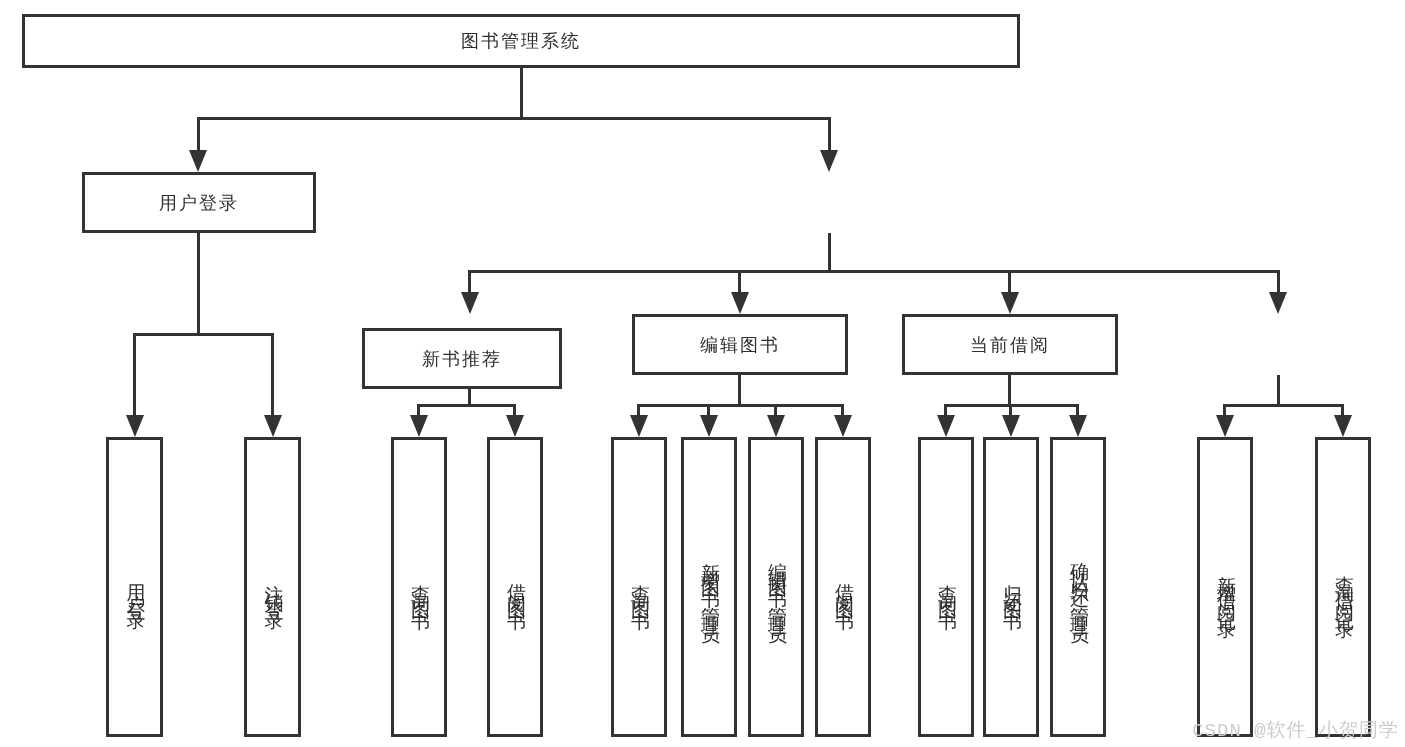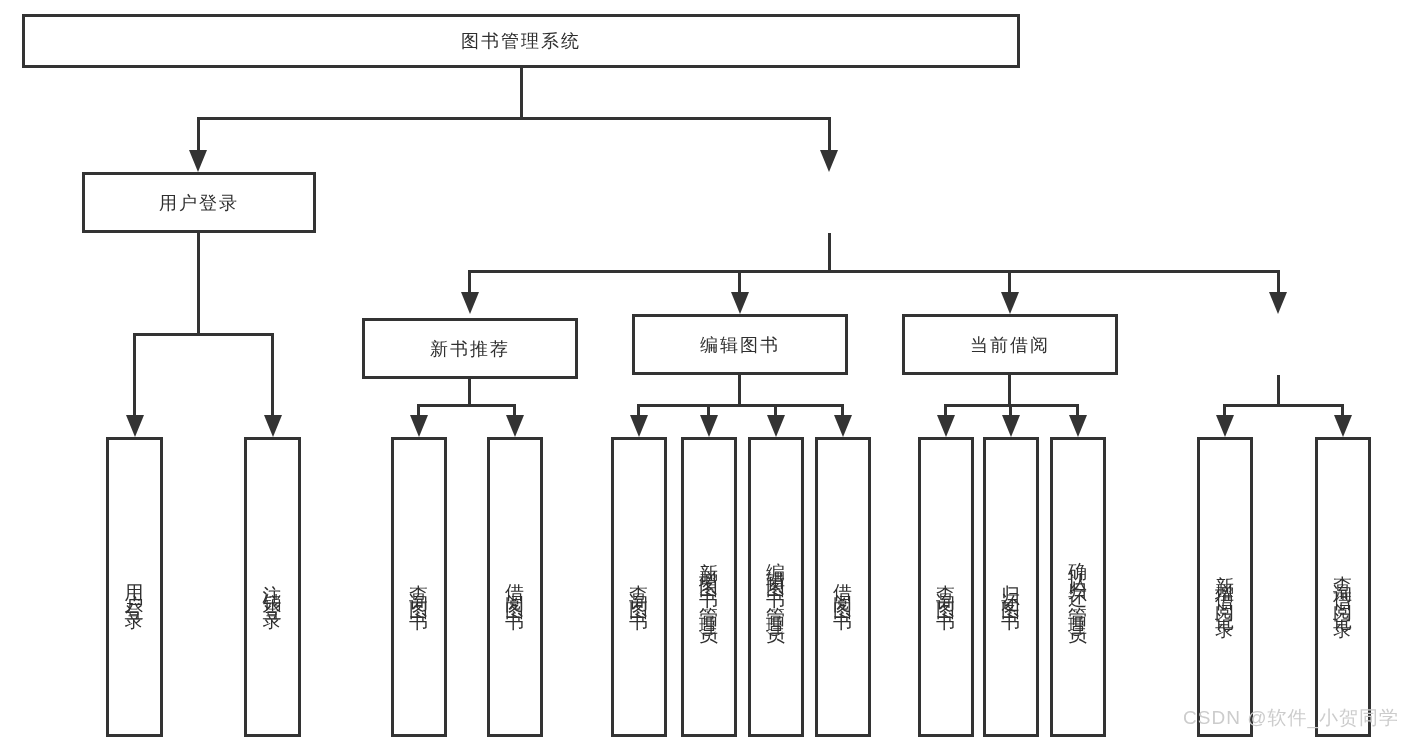--- a/index.html
+++ b/index.html
@@ -1,19 +1,19 @@
 <!DOCTYPE html>
 <html style="--line: #333333; --text: #2f2f2f; --watermark: #cccccc; --background: #ffffff;"><head>
 <meta charset="utf-8">
 <style>
   html,body{margin:0;padding:0;background:var(--background,#fff);}
   .canvas{
     position:relative;width:1405px;height:747px;overflow:hidden;
     background:var(--background,#fff);
-    font-family:Liberation Sans, sans-serif;
+    font-family:Liberation Mono, monospace;
     color:var(--text,#2f2f2f);
   }
   .box{
     position:absolute;box-sizing:border-box;background:#fff;
     border:3px solid var(--line,#333);
     display:flex;align-items:center;justify-content:center;
   }
   .hlabel{font-size:18px;letter-spacing:2px;white-space:nowrap;}
   .vlabel{
     writing-mode:vertical-rl;text-orientation:upright;
@@ -21,21 +21,21 @@
   }
   .leafbox{top:437px;height:300px;}
   .vline{position:absolute;width:3px;background:var(--line,#333);}
   .hline{position:absolute;height:3px;background:var(--line,#333);}
   .arrow{
     position:absolute;width:0;height:0;
     border-left:9px solid transparent;border-right:9px solid transparent;
     border-top:22px solid var(--line,#333);
   }
   .watermark{
-    position:absolute;right:6px;bottom:16px;
+    position:absolute;right:6px;bottom:4px;
     font-size:19px;letter-spacing:1px;color:var(--watermark,#ccc);
     white-space:nowrap;
   }
 </style>
 </head>
 <body>
 
 <div class="canvas">
 
   <div class="vline" style="left:520px;top:68px;height:52px"></div>
@@ -98,21 +98,21 @@
   <div class="arrow" style="left:1334px;top:415px"></div>
 
   <div class="box" style="left:22px;top:14px;width:998px;height:54px">
     <span class="hlabel">图书管理系统</span>
   </div>
 
   <div class="box" style="left:82px;top:172px;width:234px;height:61px">
     <span class="hlabel">用户登录</span>
   </div>
 
-  <div class="box" style="left:362px;top:318px;width:216px;height:61px">
+  <div class="box" style="left:362px;top:328px;width:200px;height:61px">
     <span class="hlabel">新书推荐</span>
   </div>
   <div class="box" style="left:632px;top:314px;width:216px;height:61px">
     <span class="hlabel">编辑图书</span>
   </div>
   <div class="box" style="left:902px;top:314px;width:216px;height:61px">
     <span class="hlabel">当前借阅</span>
   </div>
 
   <div class="box leafbox" style="left:106px;width:57px">

